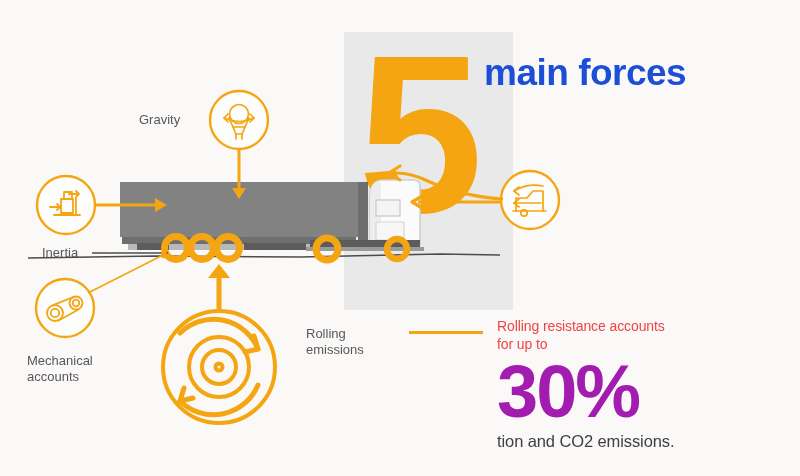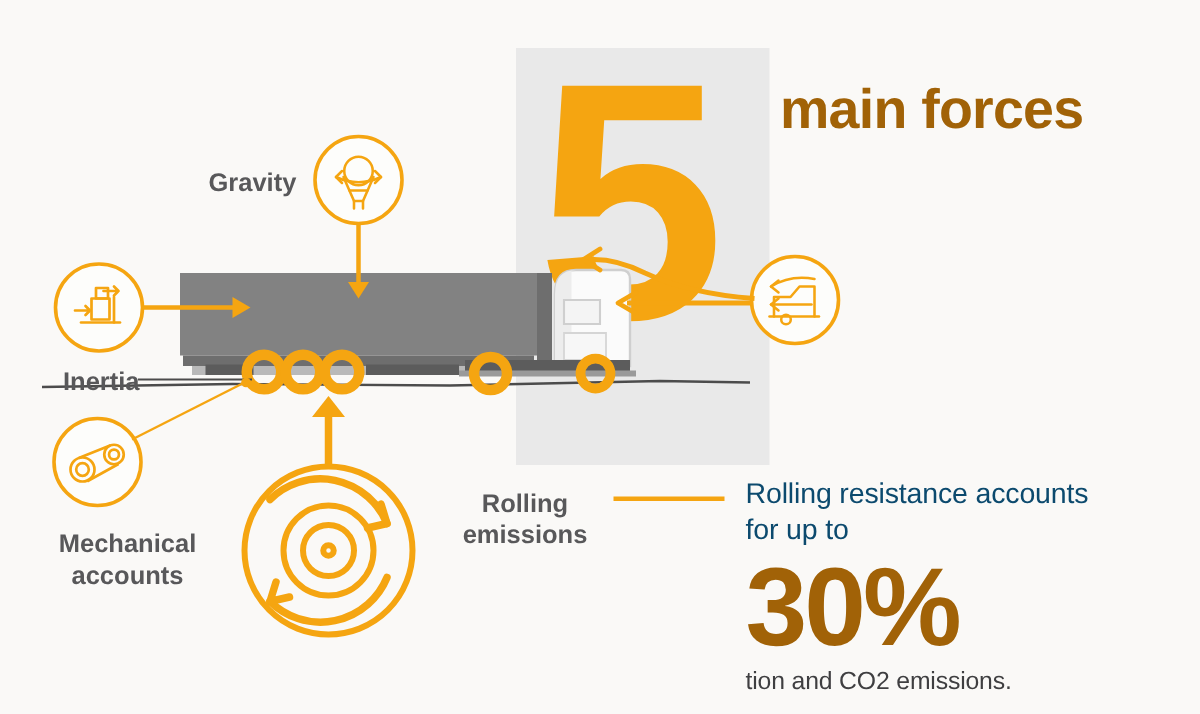--- a/index.html
+++ b/index.html
@@ -30,61 +30,61 @@
     font-family: "Liberation Sans", sans-serif;
     font-size: 225px;
     font-weight: bold;
     color: #f5a511;
     line-height: 1;
     letter-spacing: -6px;
     user-select: none;
   }
   .headline {
     position: absolute;
-    left: 520px;
+    left: 484px;
     top: 52px;
     font-size: 37px;
     font-weight: bold;
-    color: #a16207;
+    color: #1d4ed8;
     letter-spacing: -0.5px;
     white-space: nowrap;
   }
   .label {
     position: absolute;
-    font-size: 17px;
-    font-weight: bold;
+    font-size: 13px;
+    font-weight: normal;
     color: #58585a;
     line-height: 1.22;
   }
   .label-gravity { left: 139px; top: 112px; }
   .label-inertia { left: 42px; top: 245px; }
   .label-mech {
-    left: 27px; top: 353px; width: 116px; text-align: center;
+    left: 27px; top: 353px; width: 116px; 
   }
   .label-rolling {
-    left: 306px; top: 326px; width: 88px; text-align: center;
+    left: 306px; top: 326px; width: 88px; 
   }
   .label-aero { left: 585px; top: 184px; }
 
   .stat-block {
     position: absolute;
     left: 497px;
     top: 318px;
     width: 290px;
   }
   .stat-top {
-    font-size: 19px;
-    color: #0c4a6e;
+    font-size: 14px;
+    color: #ef4444;
     line-height: 1.28;
     letter-spacing: -0.1px;
   }
   .stat-number {
     font-size: 74px;
     font-weight: bold;
-    color: #a16207;
+    color: #a21caf;
     line-height: 0.96;
     letter-spacing: -2px;
     margin: 2px 0 4px 0;
   }
   .stat-bottom {
     font-size: 16.5px;
     color: #3f3f41;
     line-height: 1.28;
     letter-spacing: -0.1px;
   }

